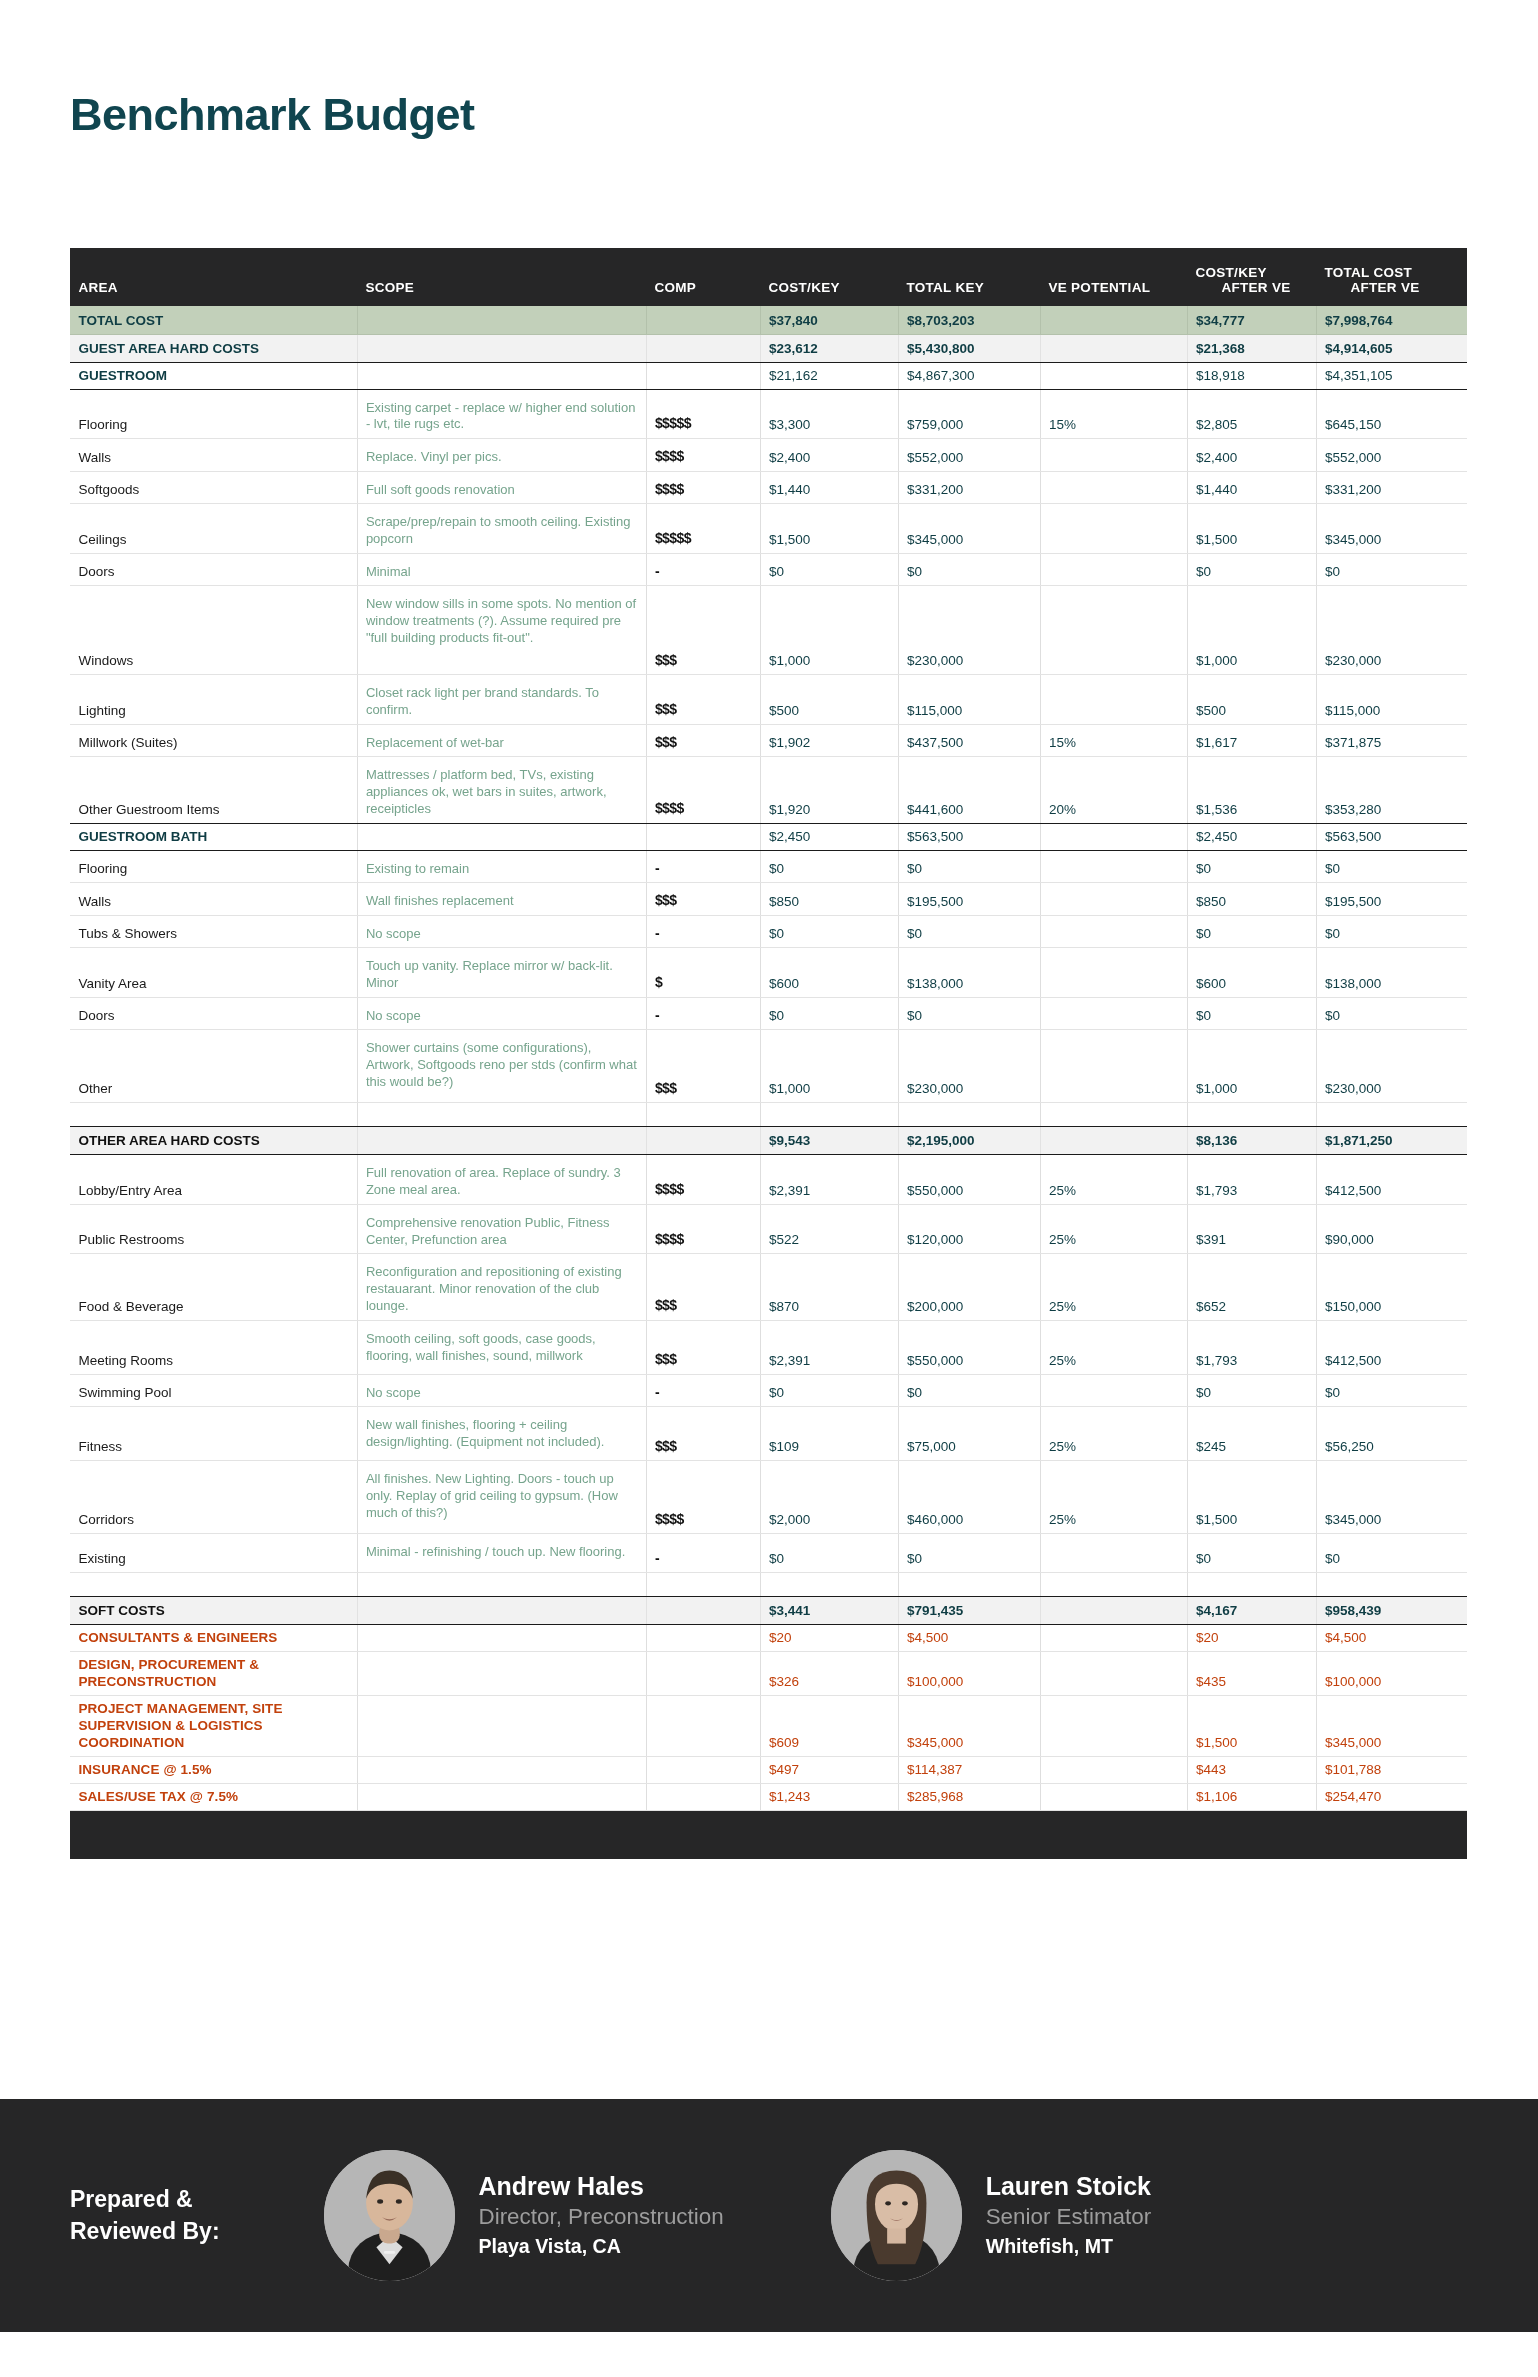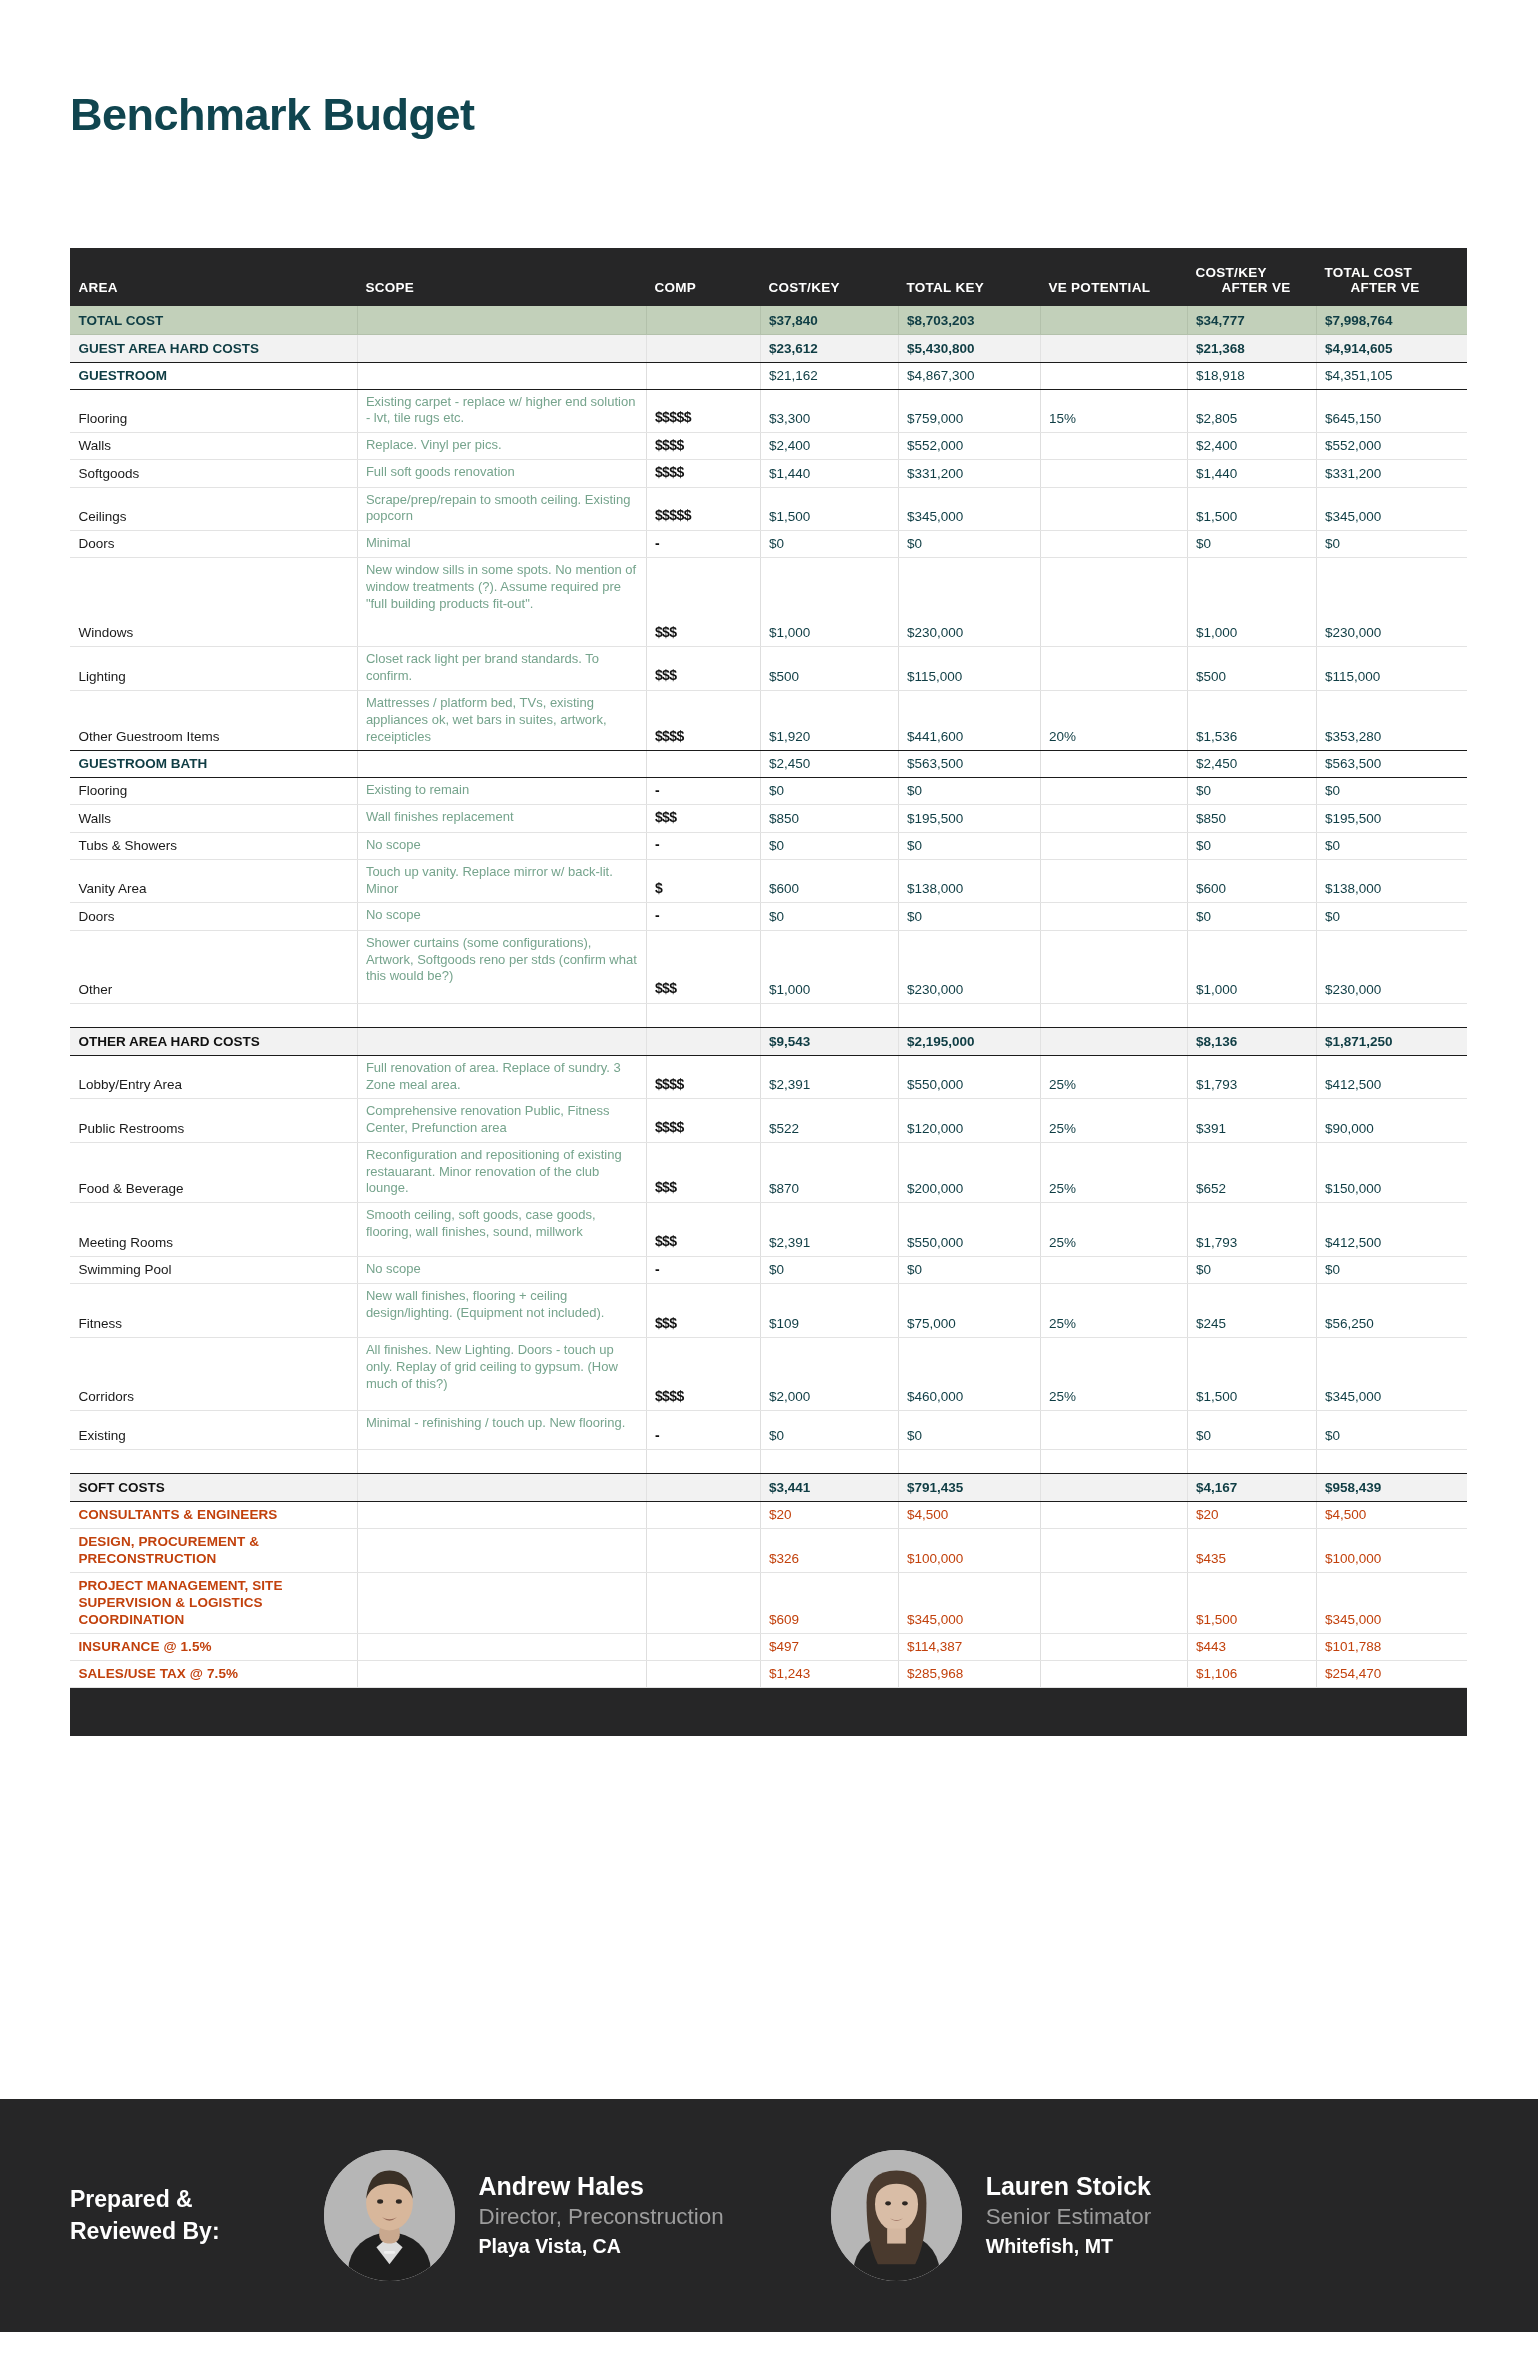--- a/index.html
+++ b/index.html
@@ -78,21 +78,21 @@
     background: #ffffff;
     height: 20.5px;
   }
   tbody td:last-child { border-right: none; }
   tbody td.area { border-right: 0.9px solid #dedede; }
   tbody td.scope {
     color: #76a48d;
     font-size: 13px;
     line-height: 1.3;
     vertical-align: top;
-    padding-top: 4px;
+    padding-top: 10px;
   }
   tbody td.comp {
     font-weight: 700;
     color: #111111;
     letter-spacing: -0.6px;
     font-size: 14px;
   }
   tbody td.num { color: #0f3d44; }
 
   
@@ -327,20 +327,30 @@
           <tr class="r-data tall2">
             <td class="area">Lighting</td>
             <td class="scope">Closet rack light per brand standards. To confirm.</td>
             <td class="comp">$$$</td>
             <td class="num">$500</td>
             <td class="num">$115,000</td>
             <td class="num"></td>
             <td class="num">$500</td>
             <td class="num">$115,000</td>
           </tr>
+          <tr class="r-data">
+            <td class="area">Millwork (Suites)</td>
+            <td class="scope">Replacement of wet-bar</td>
+            <td class="comp">$$$</td>
+            <td class="num">$1,902</td>
+            <td class="num">$437,500</td>
+            <td class="num">15%</td>
+            <td class="num">$1,617</td>
+            <td class="num">$371,875</td>
+          </tr>
           <tr class="r-data tall3 thickbottom">
             <td class="area">Other Guestroom Items</td>
             <td class="scope">Mattresses / platform bed, TVs, existing appliances ok, wet bars in suites, artwork, receipticles</td>
             <td class="comp">$$$$</td>
             <td class="num">$1,920</td>
             <td class="num">$441,600</td>
             <td class="num">20%</td>
             <td class="num">$1,536</td>
             <td class="num">$353,280</td>
           </tr>

